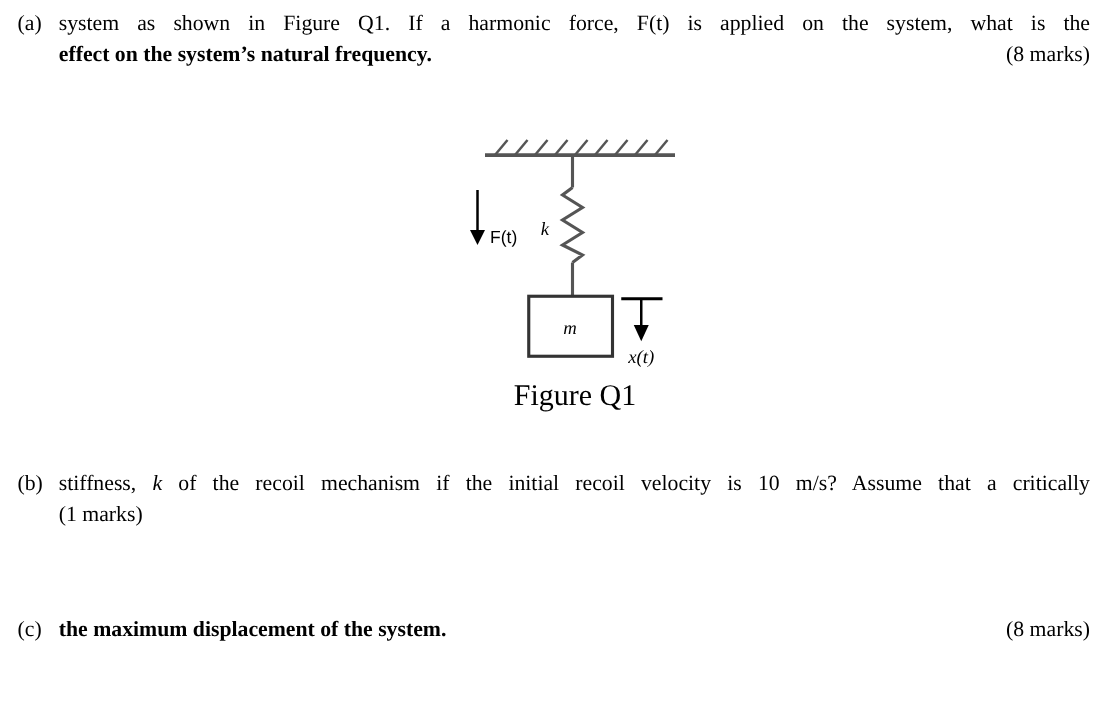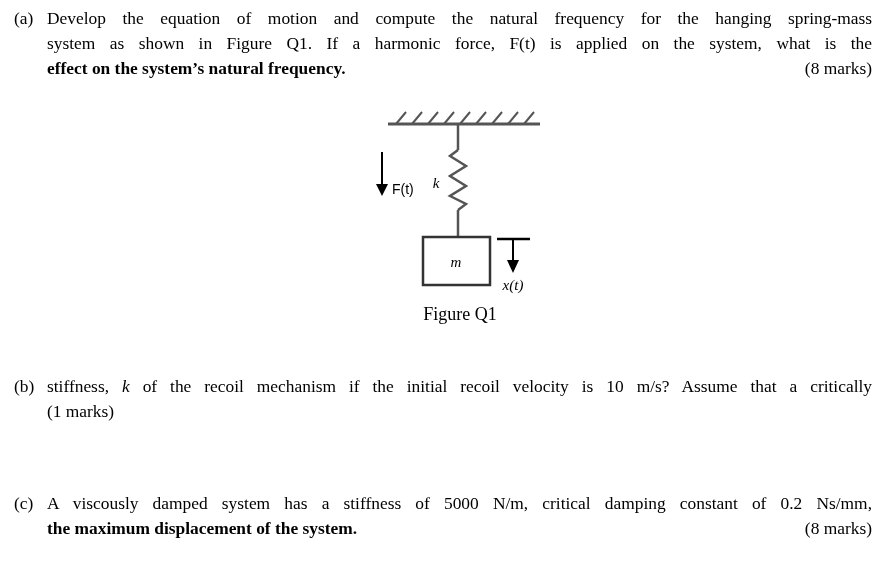--- a/index.html
+++ b/index.html
@@ -76,21 +76,21 @@
   }
   #figure svg {
     display: block;
   }
   .figcaption {
     position: absolute;
     left: 0;
     top: 200px;
     width: 200px;
     text-align: center;
-    font-size: 18px;
+    font-size: 24px;
     font-family: "Liberation Serif", "DejaVu Serif", serif;
   }
   .svg-label-sans {
     font-family: "Liberation Sans", "DejaVu Sans", sans-serif;
     font-size: 14px;
     fill: #000;
   }
   .svg-label-italic {
     font-family: "Liberation Serif", "DejaVu Serif", serif;
     font-style: italic;
@@ -99,21 +99,20 @@
   }
 </style>
 </head>
 <body>
 
 <div class="page">
 
   <div class="qitem" id="item-a">
     <div class="qlabel">(a)</div>
     <div class="qbody">
-      <p class="justified">Develop the equation of motion and compute the natural frequency for the hanging spring-mass</p>
       <p class="justified">system as shown in Figure Q1. If a harmonic force, F(t) is applied on the system, what is the</p>
       <p class="lastline">
         <span class="txt">effect on the system’s natural frequency.</span>
         <span class="marks">(8 marks)</span>
       </p>
     </div>
   </div>
 
   <div id="figure">
     <svg width="200" height="200" viewBox="0 0 200 200">
@@ -162,21 +161,20 @@
       <p class="justified"><span>stiffness, </span><i class="mathit">k</i><span> of the recoil mechanism if the initial recoil velocity is 10 m/s? Assume that a critically</span></p>
       <p class="lastline">
         <span class="marks">(1 marks)</span>
       </p>
     </div>
   </div>
 
   <div class="qitem" id="item-c">
     <div class="qlabel">(c)</div>
     <div class="qbody">
-      <p class="justified">A viscously damped system has a stiffness of 5000 N/m, critical damping constant of 0.2 Ns/mm,</p>
       <p class="lastline">
         <span class="txt">the maximum displacement of the system.</span>
         <span class="marks">(8 marks)</span>
       </p>
     </div>
   </div>
 
 </div>
 
 </body></html>

